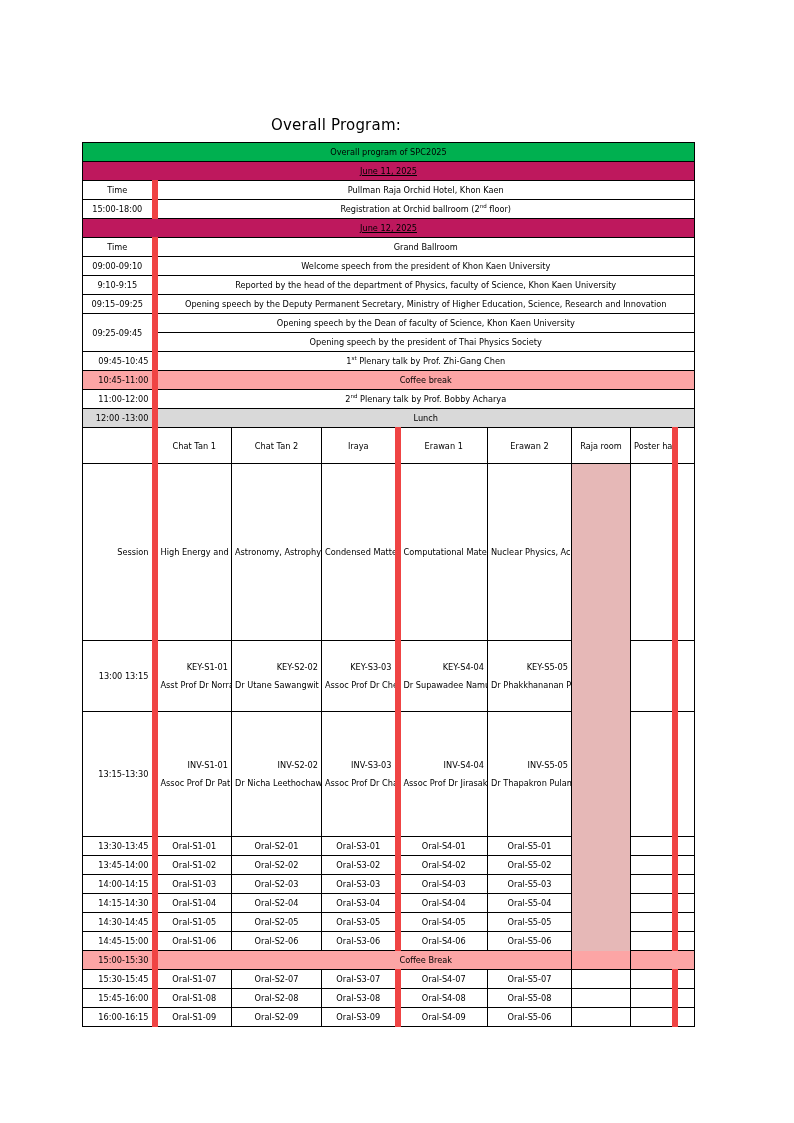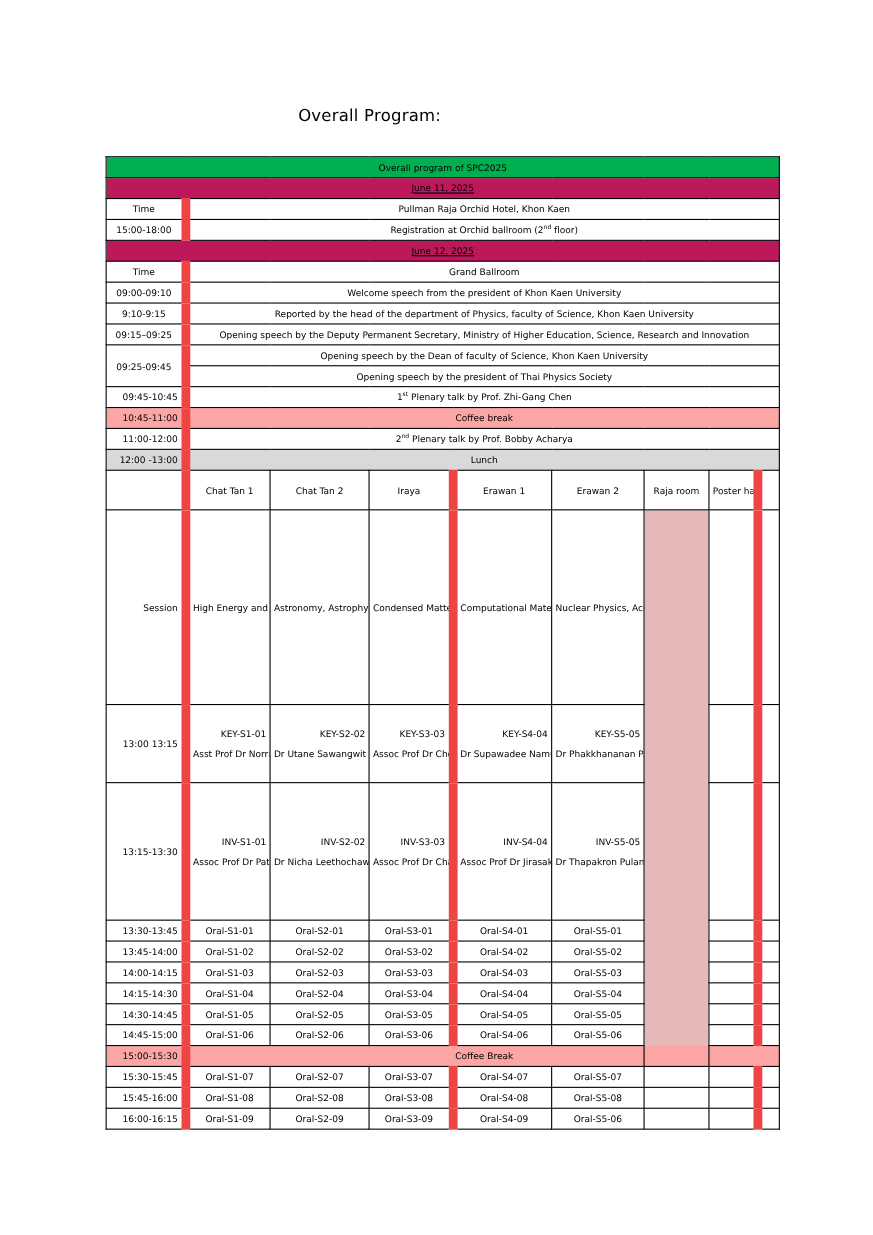--- a/index.html
+++ b/index.html
@@ -1,22 +1,22 @@
 <!DOCTYPE html>
 <html><head>
   <meta charset="utf-8">
   <style>
     html, body { margin: 0; padding: 0; background: #ffffff; }
     body { width: 794px; height: 1123px; position: relative; font-family: "DejaVu Sans", sans-serif; color: #000; }
-    .page-title { position: absolute; top: 96px; left: 0; width: 672px; text-align: center; font-size: 15px; letter-spacing: 0.2px; }
-    table.program { position: absolute; top: 142px; left: 96px; width: 612px; border-collapse: collapse; table-layout: fixed; font-size: 8.2px; }
+    .page-title { position: absolute; top: 116px; left: 0; width: 672px; text-align: center; font-size: 15px; letter-spacing: 0.2px; }
+    table.program { position: absolute; top: 142px; left: 82px; width: 612px; border-collapse: collapse; table-layout: fixed; font-size: 8.2px; }
     table.program td { border: 1px solid #000; padding: 0 3px; vertical-align: middle; line-height: 18px; height: 17px; overflow: hidden; white-space: nowrap; }
     table.program td.c { text-align: center; }
     table.program td.l { text-align: right; }
-    table.program td.thick-r { border-right: 8px solid #ef4444; margin-top: 40px; }
+    table.program td.thick-r { border-right: 6px solid #ef4444; margin-top: 40px; }
     .row-green td { background: #00b050; }
     .row-blue td { background: #be185d; text-decoration: underline; }
     .row-tan td { background: #fca5a5; }
     .row-grey td { background: #d9d9d9; }
     td.pink { background: #e6b8b7; }
     td.wrap { white-space: normal; vertical-align: top; line-height: 17.8px; padding-top: 1px; padding-bottom: 1px; }
     td.topalign { vertical-align: top; padding-top: 1px; }
     sup { font-size: 5.5px; line-height: 0; vertical-align: super; }
     td.award { vertical-align: bottom; text-align: center; white-space: normal; line-height: 17.8px; padding-bottom: 2px; }
   </style>

